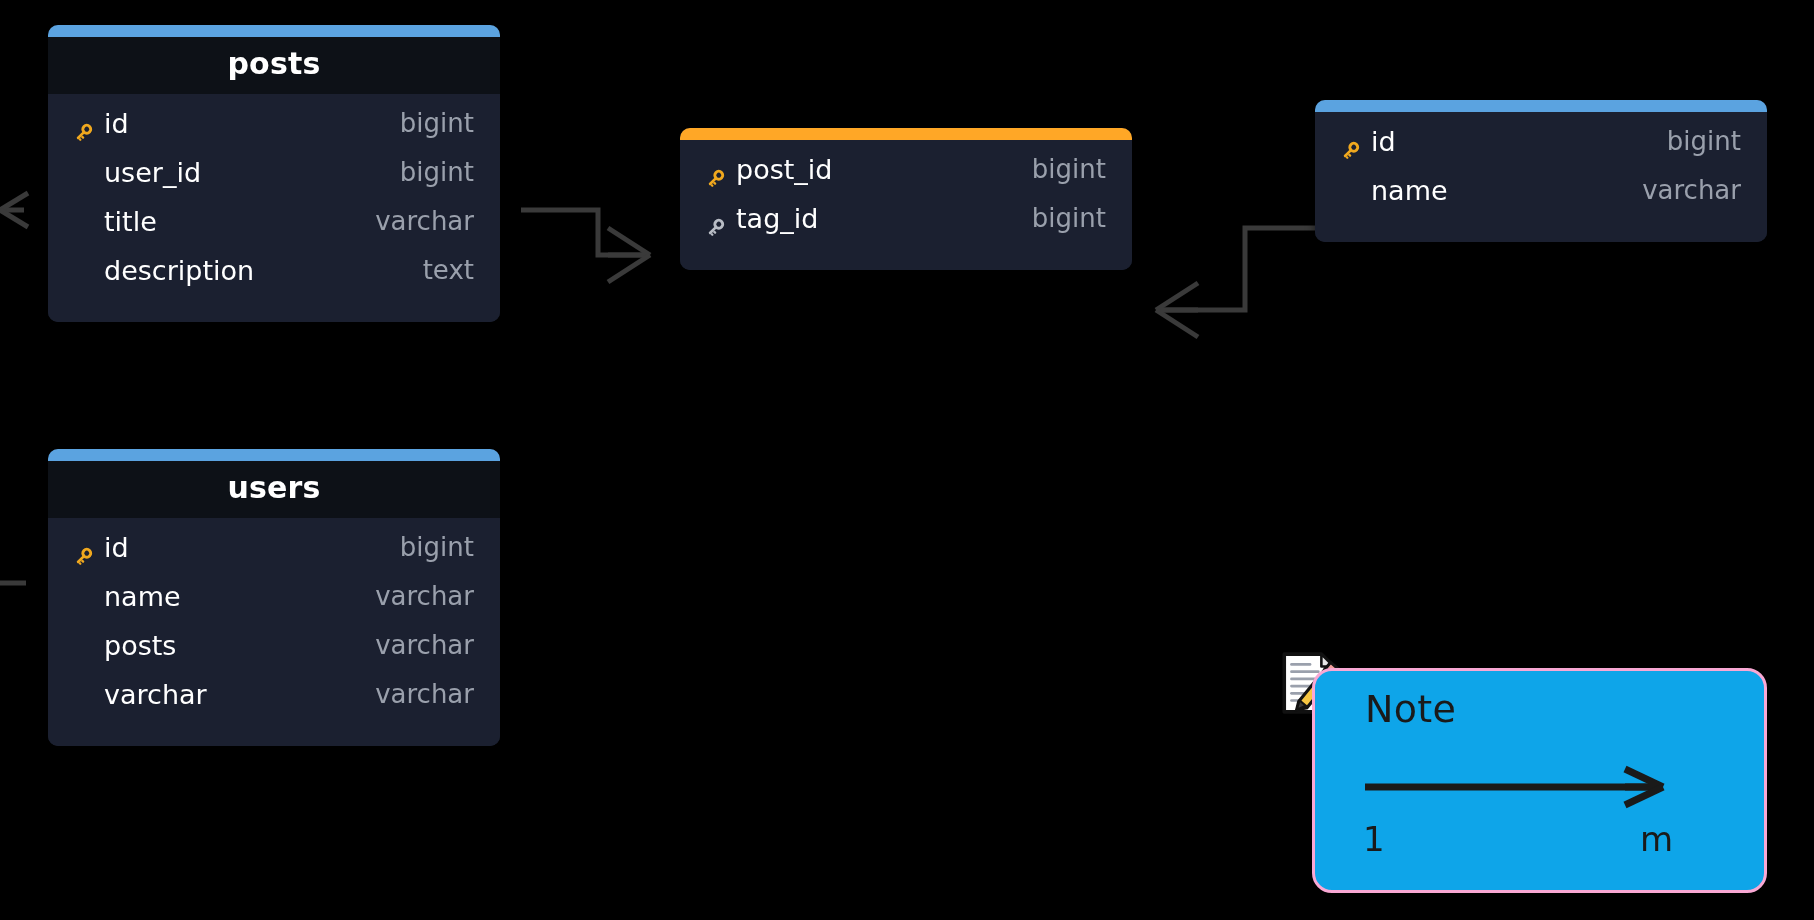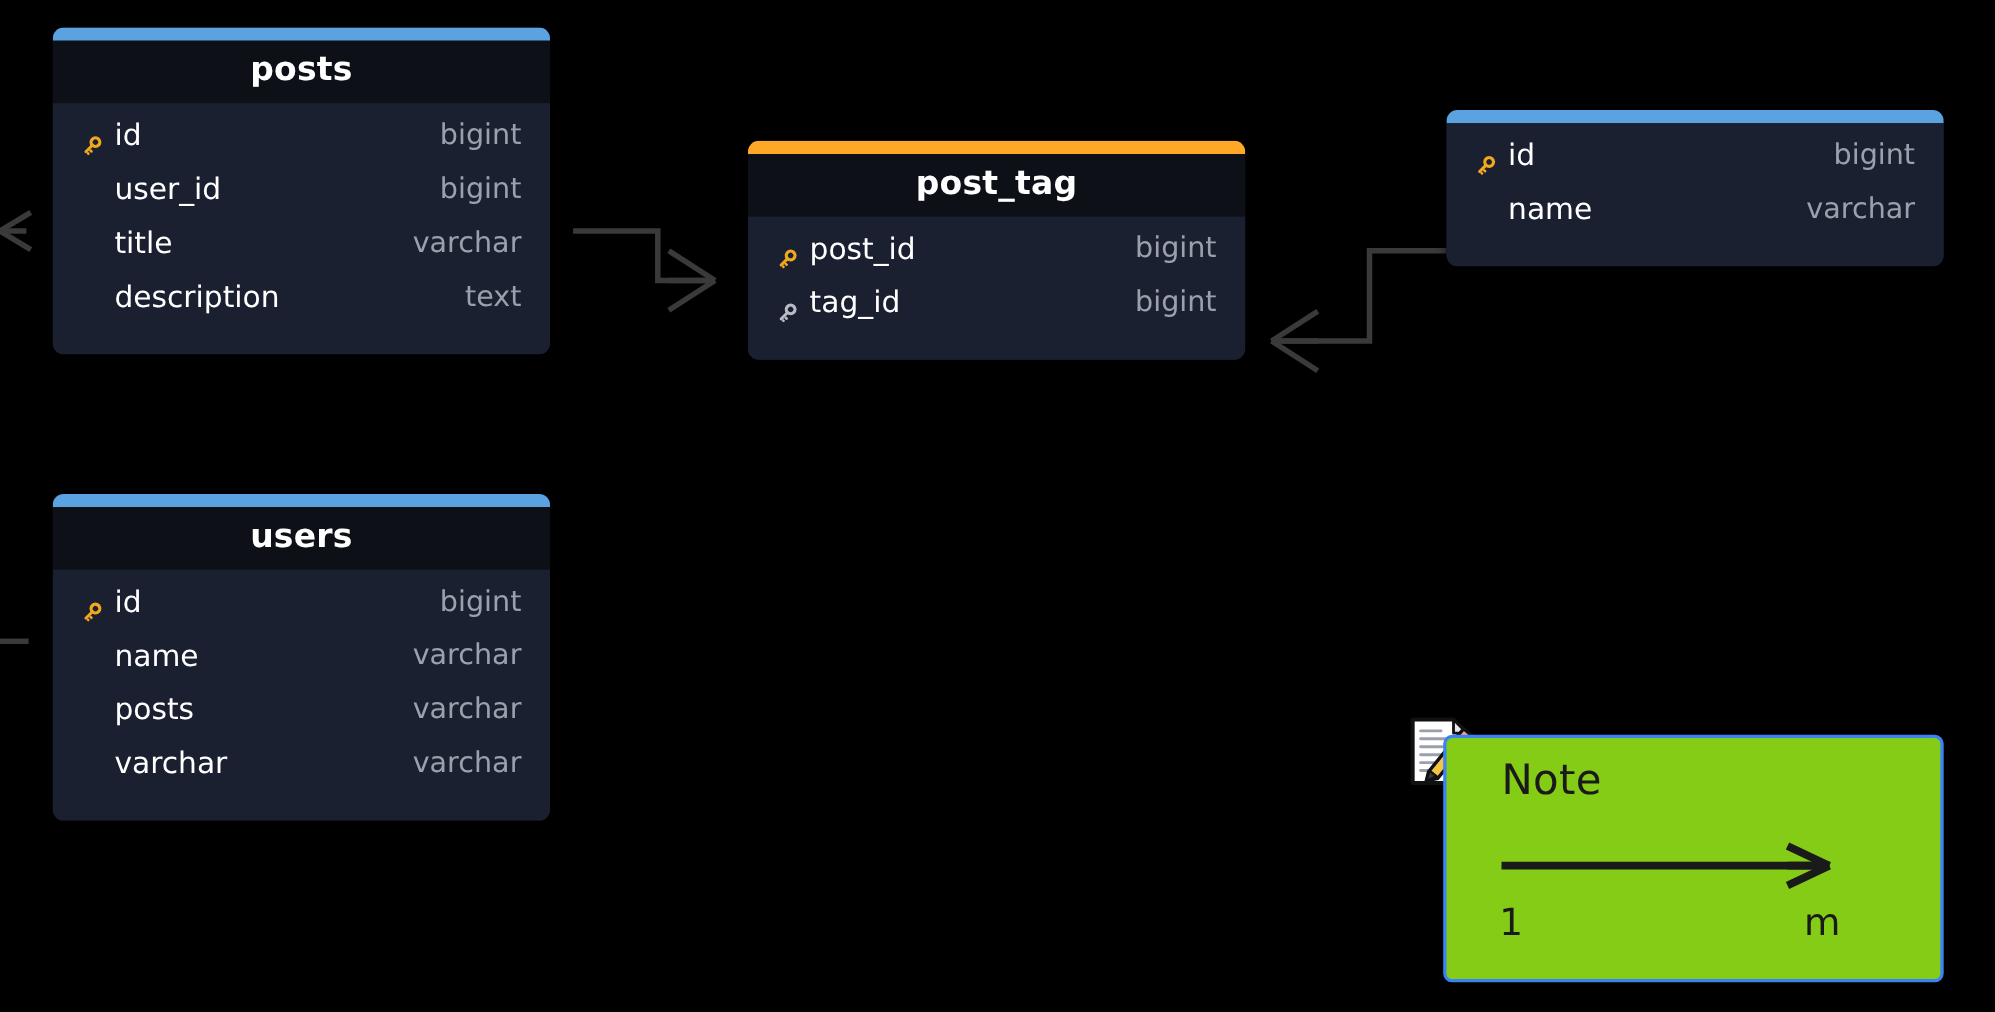--- a/index.html
+++ b/index.html
@@ -80,23 +80,23 @@
     margin-left: auto;
     color: #9AA0AC;
     font-size: 26px;
     font-weight: 400;
     white-space: nowrap;
   }
 
   
   #note {
     position: absolute;
-    background: #84cc16;
-    border: 3px solid #3b82f6;
-    border-radius: 8px;
+    background: #0ea5e9;
+    border: 3px solid #f9a8d4;
+    border-radius: 20px;
     box-sizing: border-box;
   }
   #note-title {
     color: #1A1A1A;
     font-size: 38px;
     font-weight: 400;
     padding: 16px 0 0 50px;
     letter-spacing: 0.3px;
   }
   #note-legend-svg {
@@ -174,21 +174,20 @@
           </div>
           <div class="field-row">
             <span class="key-slot"></span>
             <span class="field-name">description</span>
             <span class="field-type">text</span>
           </div>
         </div>
       </div>
       <div class="table-card" style="left: 680px; top: 128px; width: 452px;">
         <div class="accent-bar" style="background: rgb(255, 167, 38);"></div>
-        <div class="table-header">post_tag</div>
         <div class="table-body">
           <div class="field-row">
             <span class="key-slot">
               <svg viewBox="0 0 24 24" width="22" height="22" xmlns="http://www.w3.org/2000/svg">
                 <g transform="rotate(45 12 12)">
                   <circle cx="12" cy="6.2" r="4.3" fill="none" stroke="#F0A81E" stroke-width="3.2"></circle>
                   <rect x="10.6" y="9.6" width="2.9" height="11.4" rx="1.3" fill="#F0A81E"></rect>
                   <rect x="13.3" y="14.2" width="3.6" height="2.6" rx="1.1" fill="#F0A81E"></rect>
                   <rect x="13.3" y="18.0" width="3.0" height="2.5" rx="1.1" fill="#F0A81E"></rect>
                 </g>

